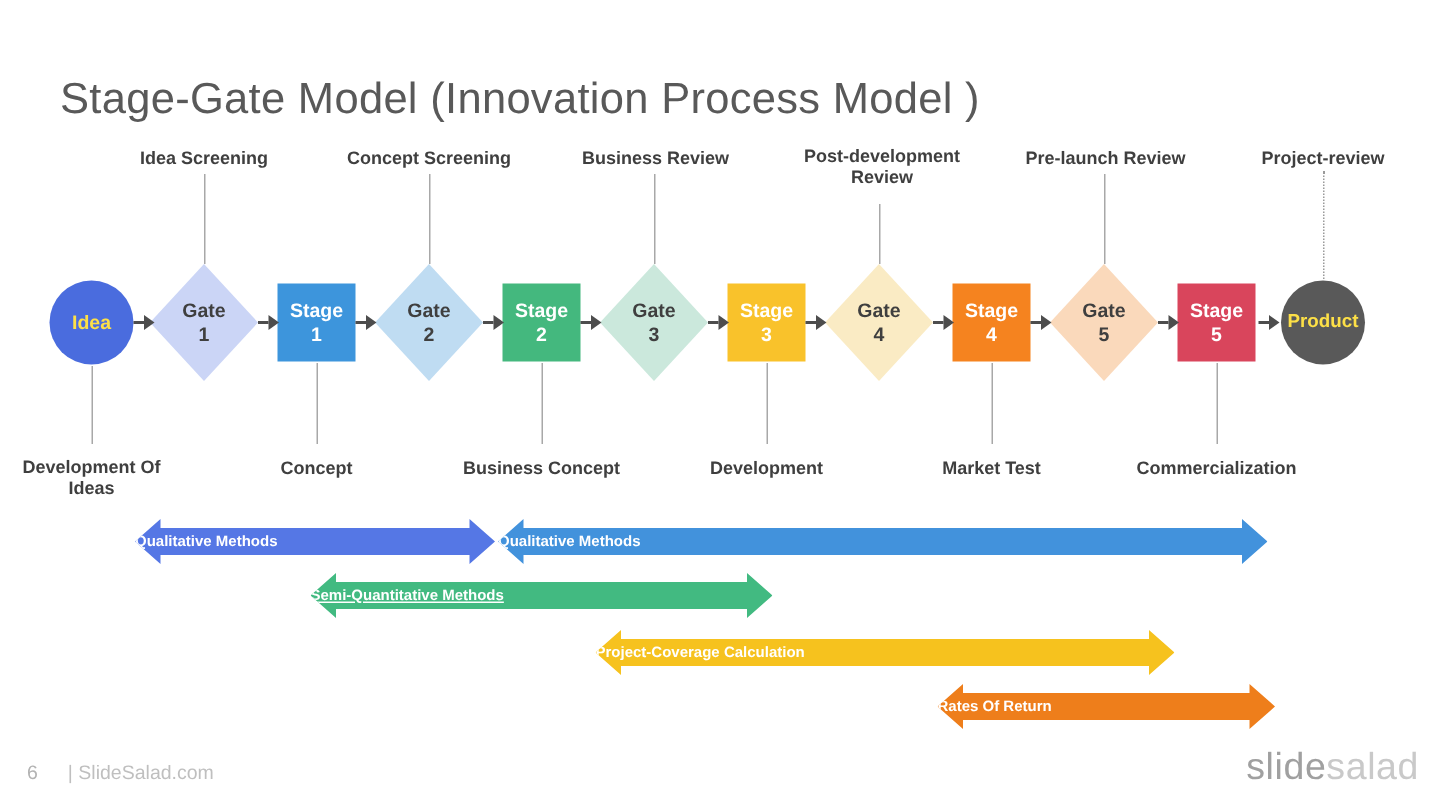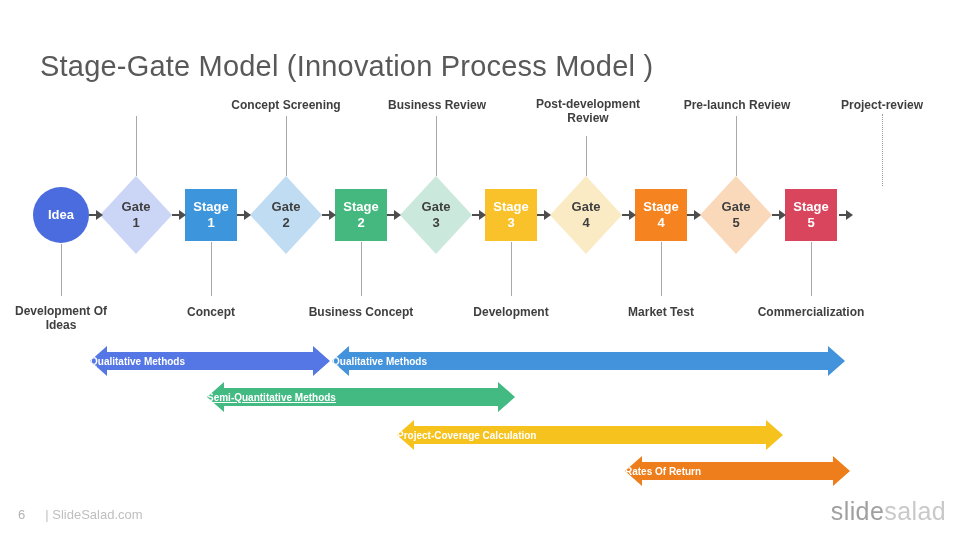--- a/index.html
+++ b/index.html
@@ -9,21 +9,21 @@
     overflow:hidden; margin:0 auto;
   }
   .title {
     position:absolute; left:40px; top:34px; font-size:29px; color:#595959;
     letter-spacing:0.2px; white-space:nowrap;margin-top:16px;
   }
   
   .node { position:absolute; display:flex; flex-direction:column; align-items:center;
           justify-content:center; text-align:center; font-weight:bold; line-height:1.25; }
   .node span { display:block; }
-  .circle { width:56px; height:56px; border-radius:50%; color:#ffffff; font-size:13px; }
+  .circle { width:56px; height:56px; border-radius:50%; color:#fde047; font-size:13px; }
   .square { width:52px; height:52px; color:#fff; font-size:13px; }
   .diamond { width:72px; height:78px; color:#3f3f3f; font-size:13px;
              clip-path:polygon(50% 0, 100% 50%, 50% 100%, 0 50%); }
   .c-idea    { background:#4a6cde; }
   .c-gate1   { background:#cbd5f6; }
   .c-stage1  { background:#3d95dc; }
   .c-gate2   { background:#bfdcf2; }
   .c-stage2  { background:#44b87e; }
   .c-gate3   { background:#cbe8dc; }
   .c-stage3  { background:#f9c22b; }
@@ -63,20 +63,21 @@
   .logo .p1 { color:#a0a0a0; }
   .logo .p2 { color:#c9c9c9; }
 </style>
 </head>
 <body>
 
 <div class="slide">
 
   <div class="title">Stage-Gate Model (Innovation Process Model )</div>
 
+  <div class="lbl" style="left:56px;top:98px">Idea Screening</div>
   <div class="lbl" style="left:206px;top:98px">Concept Screening</div>
   <div class="lbl" style="left:357px;top:98px">Business Review</div>
   <div class="lbl" style="left:523px;top:97px;width:130px">Post-development Review</div>
   <div class="lbl" style="left:657px;top:98px">Pre-launch Review</div>
   <div class="lbl" style="left:802px;top:98px">Project-review</div>
 
   <div class="vline" style="left:136px;top:116px;height:60px"></div>
   <div class="vline" style="left:286px;top:116px;height:60px"></div>
   <div class="vline" style="left:436px;top:116px;height:60px"></div>
   <div class="vline" style="left:586px;top:136px;height:40px"></div>
@@ -119,20 +120,23 @@
       <span>4</span>
   </div>
   <div class="node diamond c-gate5" style="left:700px;top:176px">
     <span>Gate</span>
       <span>5</span>
   </div>
   <div class="node square c-stage5" style="left:785px;top:189px">
     <span>Stage</span>
       <span>5</span>
   </div>
+  <div class="node circle c-product" style="left:854px;top:187px;font-size:12.5px">
+    <span>Product</span>
+  </div>
 
   <div class="carrow" style="left:89px">
       <span class="stem"></span>
       <span class="head"></span>
     </div>
   <div class="carrow" style="left:172px">
       <span class="stem"></span>
       <span class="head"></span>
     </div>
   <div class="carrow" style="left:237px">

